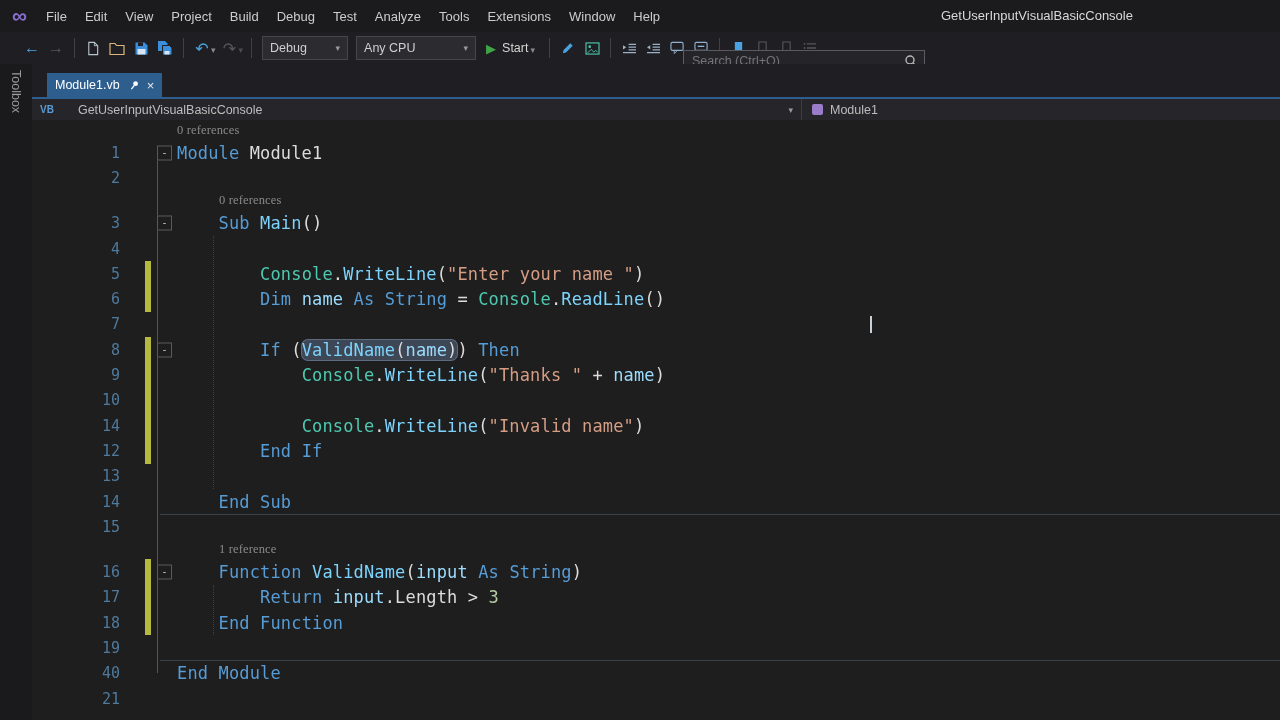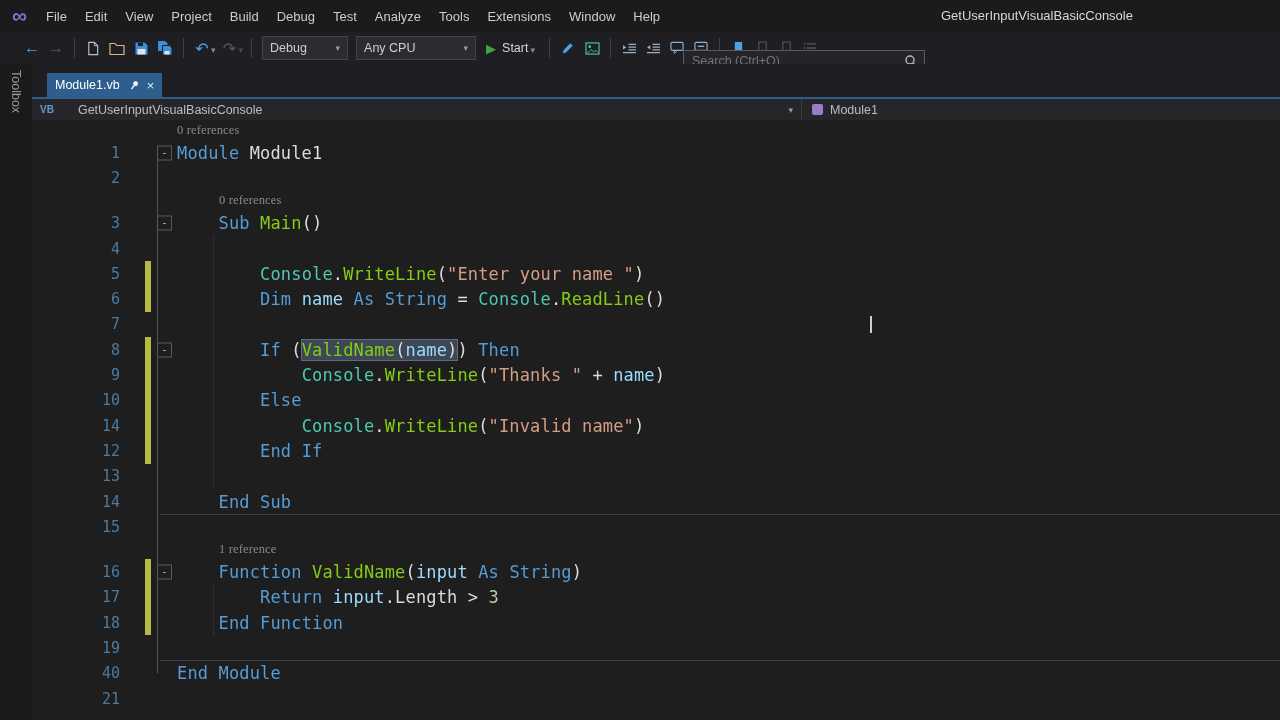--- a/index.html
+++ b/index.html
@@ -56,23 +56,23 @@
     justify-content:flex-end;align-items:center;}
   .barslot{width:6px;margin-left:19px;}
   .bar-on{background:#b5b942;}
   .outl{width:26px;position:relative;}
   .fold{position:absolute;left:6px;top:50%;transform:translateY(-50%);width:13px;height:13px;
     background:#1e1e1e;border:1px solid #5a5a5a;color:#c8c8c8;font-size:10px;line-height:11px;
     text-align:center;font-family:"DejaVu Sans Mono",monospace;z-index:3;}
   .codetext{flex:1;display:flex;align-items:center;white-space:pre;
     font-family:"DejaVu Sans Mono",monospace;font-size:17px;letter-spacing:.15px;}
   .lens-text{font-family:Liberation Serif, serif;font-size:12.5px;color:#8a8a8a;}
-  .tok-k{color:#569cd6}.tok-t{color:#4ec9b0}.tok-m{color:#84cc16}.tok-s{color:#d69d85}
+  .tok-k{color:#569cd6}.tok-t{color:#4ec9b0}.tok-m{color:#7dd3fc}.tok-s{color:#d69d85}
   .tok-v{color:#9cdcfe}.tok-n{color:#b5cea8}.tok-p{color:#dcdcdc}
-  .refbox{background:#3e4755;box-shadow:0 0 0 1px #5c6b80;border-radius:0;}
+  .refbox{background:#3e4755;box-shadow:0 0 0 1px #5c6b80;border-radius:6px;}
   
   .vline{position:absolute;left:125px;top:39px;height:514px;width:1px;background:#555;z-index:1;}
   .iguide{position:absolute;width:0;border-left:1px dotted #3f3f46;z-index:1;}
   .iguide.g1{left:181px;top:116px;height:253px;}
   .iguide.g2{left:181px;top:465px;height:50px;}
   .proc-sep{position:absolute;left:128px;right:0;height:1px;background:#3a4148;z-index:2;}
   .proc-sep.s1{top:394px;}
   .proc-sep.s2{top:540px;}
   .caret-text{position:absolute;left:838px;top:196px;width:1.5px;height:17px;background:#c8d0d8;z-index:4;}
   svg{display:block;}
@@ -329,21 +329,20 @@
         <div class="row codeline">
           <div class="num">9</div>
           <div class="barslot bar-on"></div>
           <div class="outl"></div>
           <div class="codetext"><span class="tok-p">            </span><span class="tok-t">Console</span><span class="tok-p">.</span><span class="tok-m">WriteLine</span><span class="tok-p">(</span><span class="tok-s">"Thanks "</span><span class="tok-p"> + </span><span class="tok-v">name</span><span class="tok-p">)</span></div>
         </div>
         <div class="row codeline">
           <div class="num">10</div>
           <div class="barslot bar-on"></div>
           <div class="outl"></div>
-          <div class="codetext"><span class="tok-p">        </span><span class="tok-k">Else</span></div>
         </div>
         <div class="row codeline">
           <div class="num">14</div>
           <div class="barslot bar-on"></div>
           <div class="outl"></div>
           <div class="codetext"><span class="tok-p">            </span><span class="tok-t">Console</span><span class="tok-p">.</span><span class="tok-m">WriteLine</span><span class="tok-p">(</span><span class="tok-s">"Invalid name"</span><span class="tok-p">)</span></div>
         </div>
         <div class="row codeline">
           <div class="num">12</div>
           <div class="barslot bar-on"></div>

